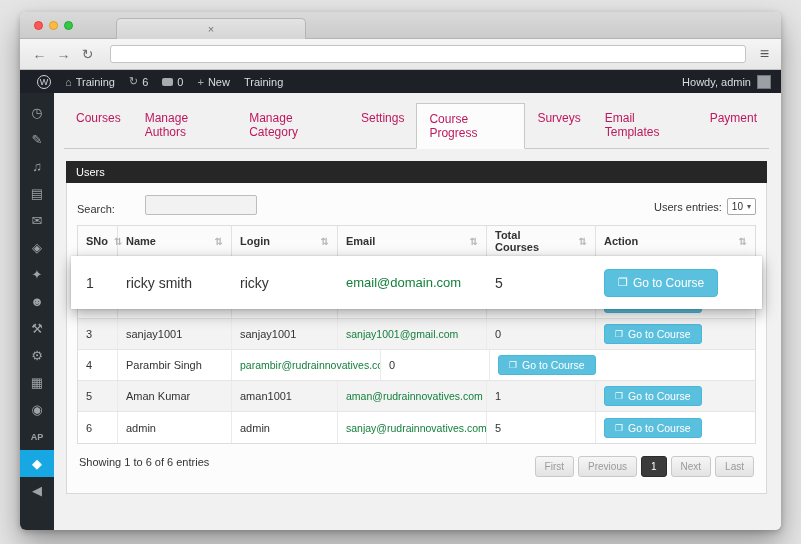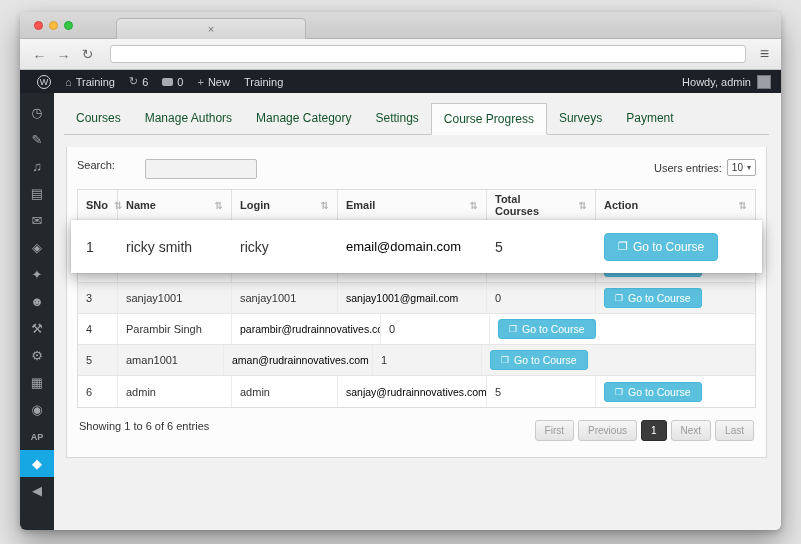--- a/index.html
+++ b/index.html
@@ -40,49 +40,49 @@
   
   .app-body { display:flex; height:437px; }
   .sidebar { width:34px; background:#23282d; display:flex; flex-direction:column; padding-top:6px; flex:0 0 34px; }
   .sb-item { height:27px; display:flex; align-items:center; justify-content:center; color:#9ea3a8; font-size:13px; }
   .sb-item.text-item { font-size:9px; font-weight:bold; }
   .sb-item.active { background:#17a8e3; color:#fff; }
 
   .main { flex:1; background:#f1f1f1; padding:10px 12px 0 10px; overflow:hidden; }
 
   
-  .tabs { display:flex; border-bottom:1px solid #c8c8c8; font-size:12px; color:#14532d; }
+  .tabs { display:flex; border-bottom:1px solid #c8c8c8; font-size:12px; color:#be185d; }
   .tab-item { padding:8px 12px; }
   .tab-item.active { background:#fcfcfc; border:1px solid #c8c8c8; border-bottom:1px solid #fcfcfc; margin-bottom:-1px; }
 
   
   .panel { margin:12px 2px 0 2px; }
   .panel-header { background:#262626; color:#fff; font-size:11px; padding:5px 10px; }
   .panel-body { background:#fcfcfc; border:1px solid #d8d8d8; border-top:none; padding:12px 10px 14px; }
 
-  .controls { display:flex; align-items:flex-start; font-size:11px; color:#333; margin-bottom:10px;gap:24px; }
+  .controls { display:flex; align-items:flex-end; font-size:11px; color:#333; margin-bottom:10px;gap:24px; }
   .search-label { margin-right:6px; }
   .search-input { width:112px; height:20px; border:1px solid #bdbdbd; background:#f2f2f2; border-radius:2px; font-size:11px; padding:0 4px; }
   .entries { margin-left:auto; display:flex; align-items:center; gap:5px; }
   .entries-select { border:1px solid #aaa; background:#fff; font-size:10px; padding:2px 4px; border-radius:2px; display:flex; gap:4px; align-items:center; color:#333; }
   .caret { font-size:8px; color:#555; }
 
   
   .dtable { position:relative; border:1px solid #ddd; font-size:11px; color:#333; background:#fff; }
   .thead { display:flex; height:31px; font-weight:bold; background:#fbfbfb; border-bottom:1px solid #ddd; }
   .hcell { display:flex; align-items:center; padding:0 8px; border-right:1px solid #e2e2e2; }
   .hcell:last-child { border-right:none;text-align:right; }
   .sort { margin-left:auto; color:#b3b3b3; font-size:10px; padding-left:6px; }
   .trow { display:flex; height:31px; border-bottom:1px solid #e5e5e5; background:#fff; }
   .trow:nth-child(odd) { background:#f3f3f3; }
   .trow:last-child { border-bottom:none; }
   .cell { display:flex; align-items:center; padding:0 8px; border-right:1px solid #ebebeb; overflow:hidden; white-space:nowrap; }
   .cell:last-child { border-right:none; }
   .c0 { width:40px; } .c1 { width:114px; } .c2 { width:106px; } .c3 { width:149px; } .c4 { width:109px;gap:26px; } .c5 { flex:1; }
-  .email-link { color:#000000; text-decoration:none; font-size:10.5px; }
+  .email-link { color:#15803d; text-decoration:none; font-size:10.5px; }
   .go-btn { display:inline-flex; align-items:center; gap:5px; background:#5bc0de; border:1px solid #46b8da; color:#fff;
             border-radius:3px; padding:3px 10px; font-size:10.5px; cursor:pointer; }
   .bicon { font-size:9px; }
 
   
   .zoom-row { position:absolute; left:-7px; right:-7px; top:30px; height:53px; background:#fff; z-index:4;
               box-shadow:0 5px 14px rgba(0,0,0,.35), 0 0 2px rgba(0,0,0,.18); display:flex; align-items:center; padding-left:7px; font-size:14px; color:#333; }
   .zoom-row .cell { border-right:none; }
   .zoom-row .email-link { font-size:13px; }
   .zoom-row .go-btn { padding:6px 13px; font-size:12px; border-radius:4px; }
@@ -197,24 +197,26 @@
 
     <div class="main">
 
       <div class="tabs">
         <div class="tab-item">Courses</div>
         <div class="tab-item">Manage Authors</div>
         <div class="tab-item">Manage Category</div>
         <div class="tab-item">Settings</div>
         <div class="tab-item active">Course Progress</div>
         <div class="tab-item">Surveys</div>
+        <div class="tab-item">Email Templates</div>
         <div class="tab-item">Payment</div>
       </div>
 
       <div class="panel">
+        <div class="panel-header">Users</div>
         <div class="panel-body">
 
           <div class="controls">
             <span class="search-label">Search:</span>
             <input class="search-input" value="" style="">
             <div class="entries">
               <span>Users entries:</span>
               <span class="entries-select">
                 <span>10</span>
                 <span class="caret">▾</span>
@@ -305,20 +307,21 @@
                 <div class="cell c4">0</div>
                 <div class="cell c5">
                     <span class="go-btn">
                       <span class="bicon">❐</span>
                       <span>Go to Course</span>
                     </span>
                   </div>
               </div>
               <div class="trow">
                 <div class="cell c0">5</div>
+                <div class="cell c1">Aman Kumar</div>
                 <div class="cell c2">aman1001</div>
                 <div class="cell c3">
                     <a href="#" class="email-link">aman@rudrainnovatives.com</a>
                   </div>
                 <div class="cell c4">1</div>
                 <div class="cell c5">
                     <span class="go-btn">
                       <span class="bicon">❐</span>
                       <span>Go to Course</span>
                     </span>

